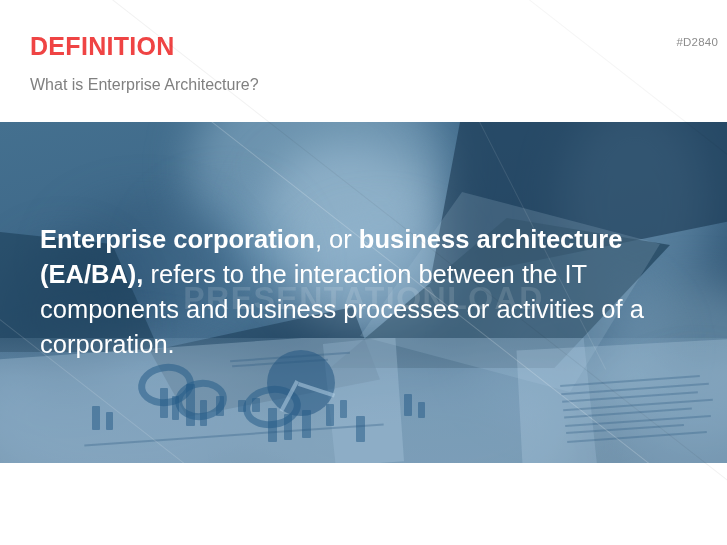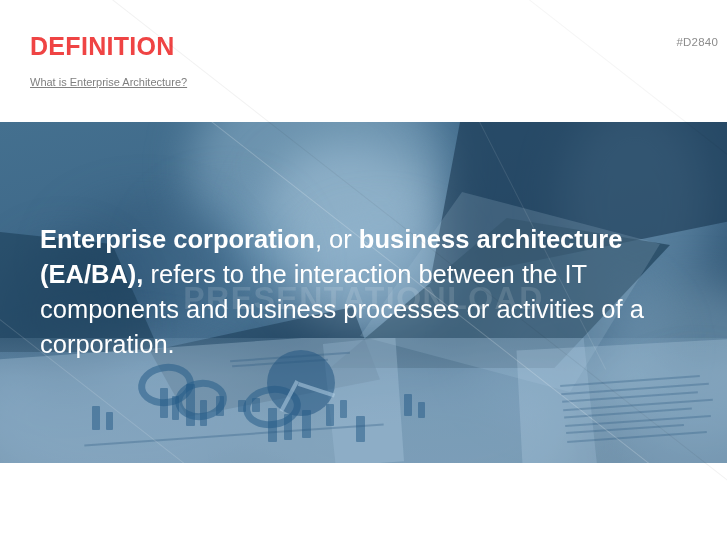--- a/index.html
+++ b/index.html
@@ -68,24 +68,23 @@
     font-size: 25px;
     font-weight: bold;
     color: #ef4444;
     letter-spacing: .3px;
     line-height: 1;
   }
   .page-subtitle {
     position: absolute;
     left: 30px;
     top: 77px;
-    font-size: 11px;
+    font-size: 16px;
     color: #808080;
     line-height: 1;
-    text-decoration: underline;
   }
 
   
   .banner {
     position: absolute;
     left: 0;
     top: 122px;
     width: 727px;
     height: 341px;
     overflow: hidden;

